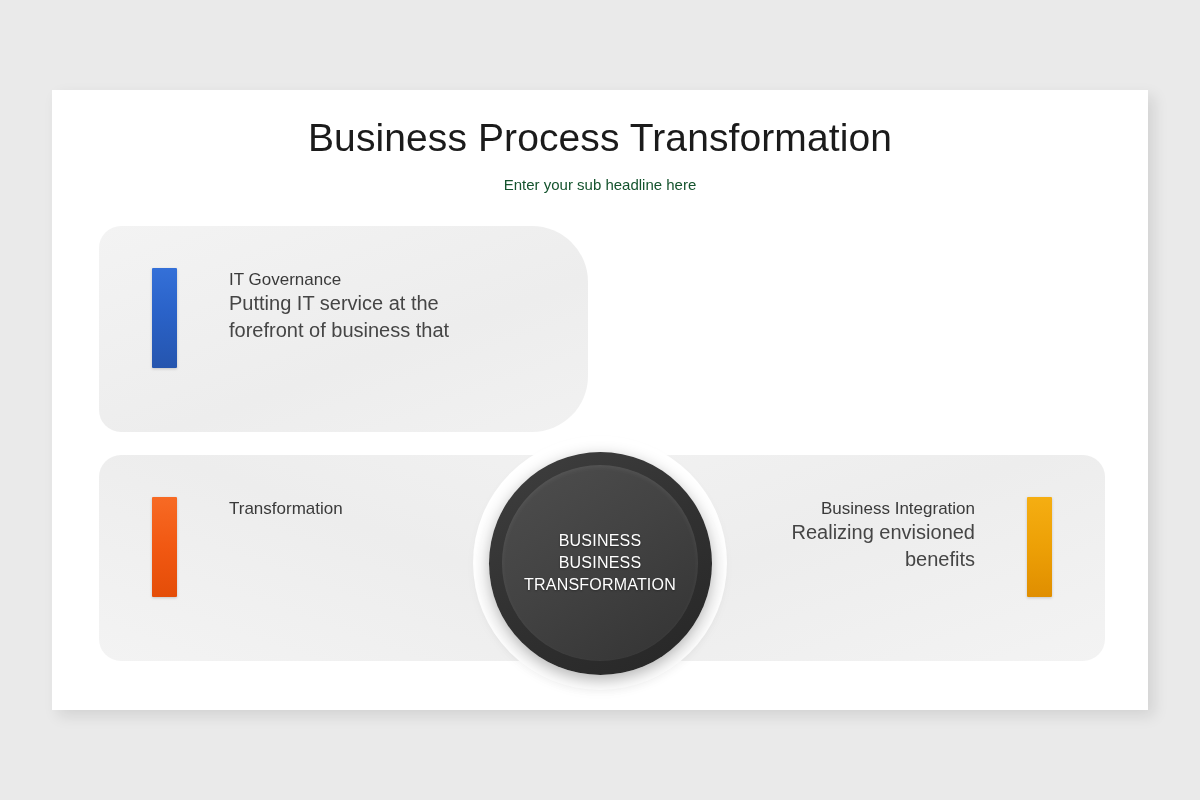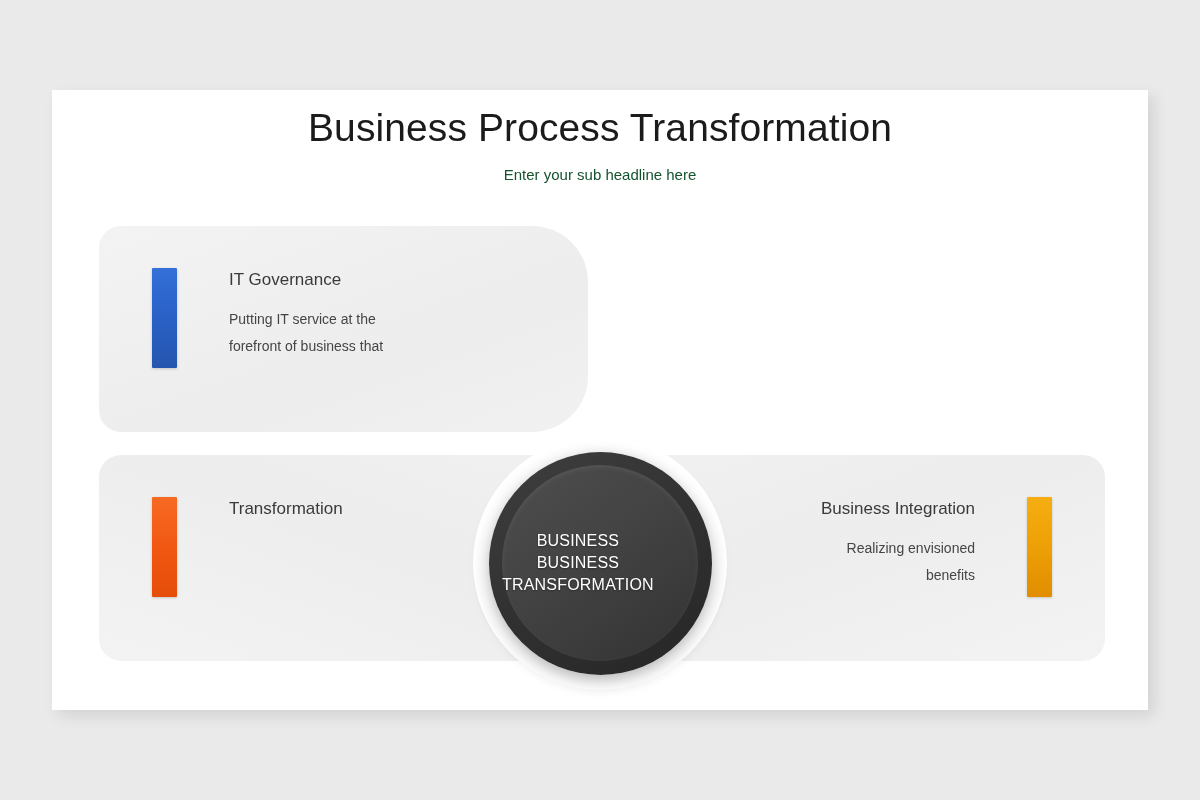--- a/index.html
+++ b/index.html
@@ -25,23 +25,24 @@
     width: 1096px;
     height: 620px;
     background: #ffffff;
     box-shadow: 6px 6px 14px rgba(0,0,0,0.10);
   }
 
   
   .slide-header {
     position: absolute;
     left: 0;
-    top: 16px;
+    top: 0;
     width: 100%;
     text-align: center;
+    padding-top: 26px;
   }
 
   .slide-title {
     font-size: 39px;
     font-weight: 400;
     color: #1b1b1b;
     letter-spacing: 0.1px;
     line-height: 1.15;
   }
 
@@ -123,22 +124,22 @@
 
   .quad-heading {
     font-size: 17px;
     font-weight: 400;
     color: #3a3a3a;
     line-height: 1.2;
     white-space: nowrap;
   }
 
   .quad-desc {
-    margin-top: 16px;
-    font-size: 14px;
+    margin-top: 0;
+    font-size: 20px;
     font-weight: 400;
     color: #454545;
     line-height: 27px;
     white-space: nowrap;
   }
 
   
   .center-hub {
     position: absolute;
     left: 50%;
@@ -166,21 +167,21 @@
     box-shadow: 0 5px 16px rgba(0,0,0,0.30);
   }
 
   .center-disc {
     width: 196px;
     height: 196px;
     border-radius: 50%;
     background: linear-gradient(145deg, #4e4e4e 0%, #434343 45%, #333333 100%);
     display: flex;
     align-items: center;
-    justify-content: flex-start;
+    justify-content: center;
     box-shadow: inset 0 2px 5px rgba(255,255,255,0.07);
   }
 
   .center-label {
     color: #ffffff;
     font-size: 16px;
     font-weight: 400;
     line-height: 22px;
     text-align: center;
     letter-spacing: 0.2px;

